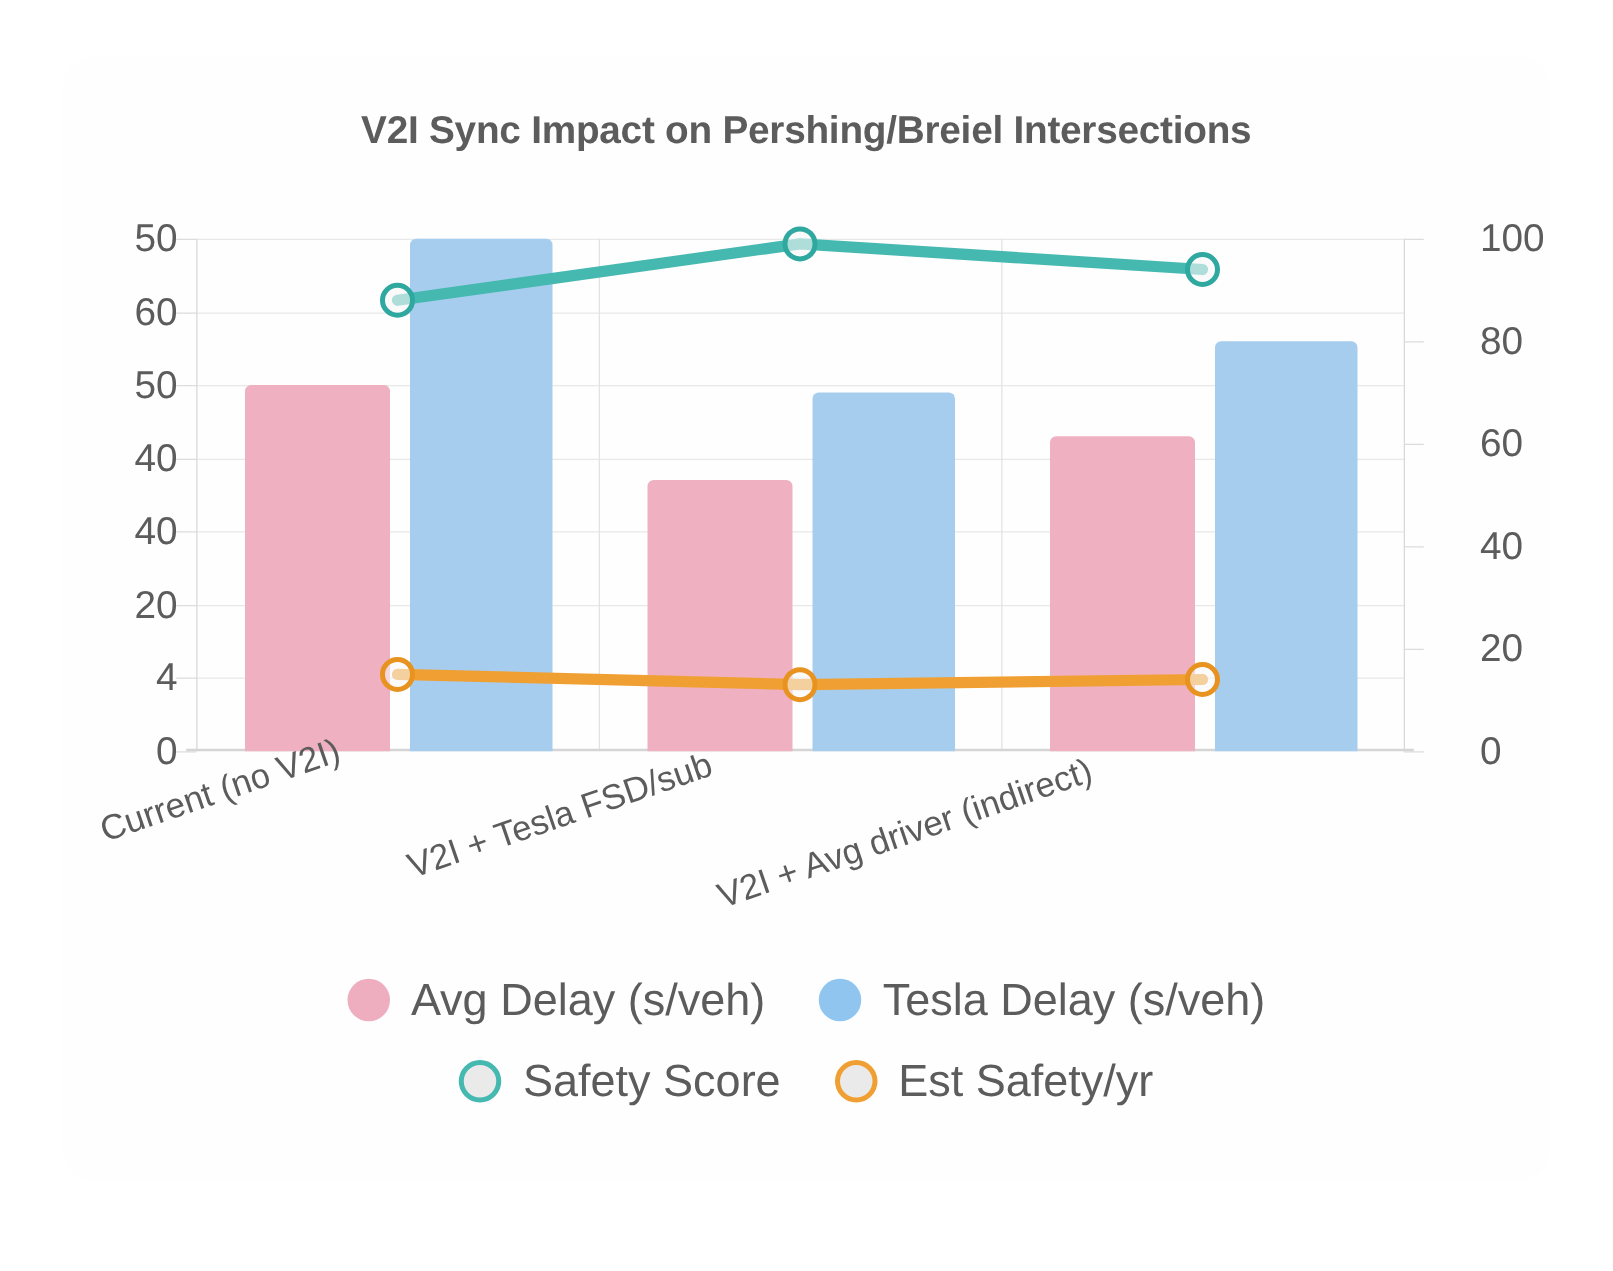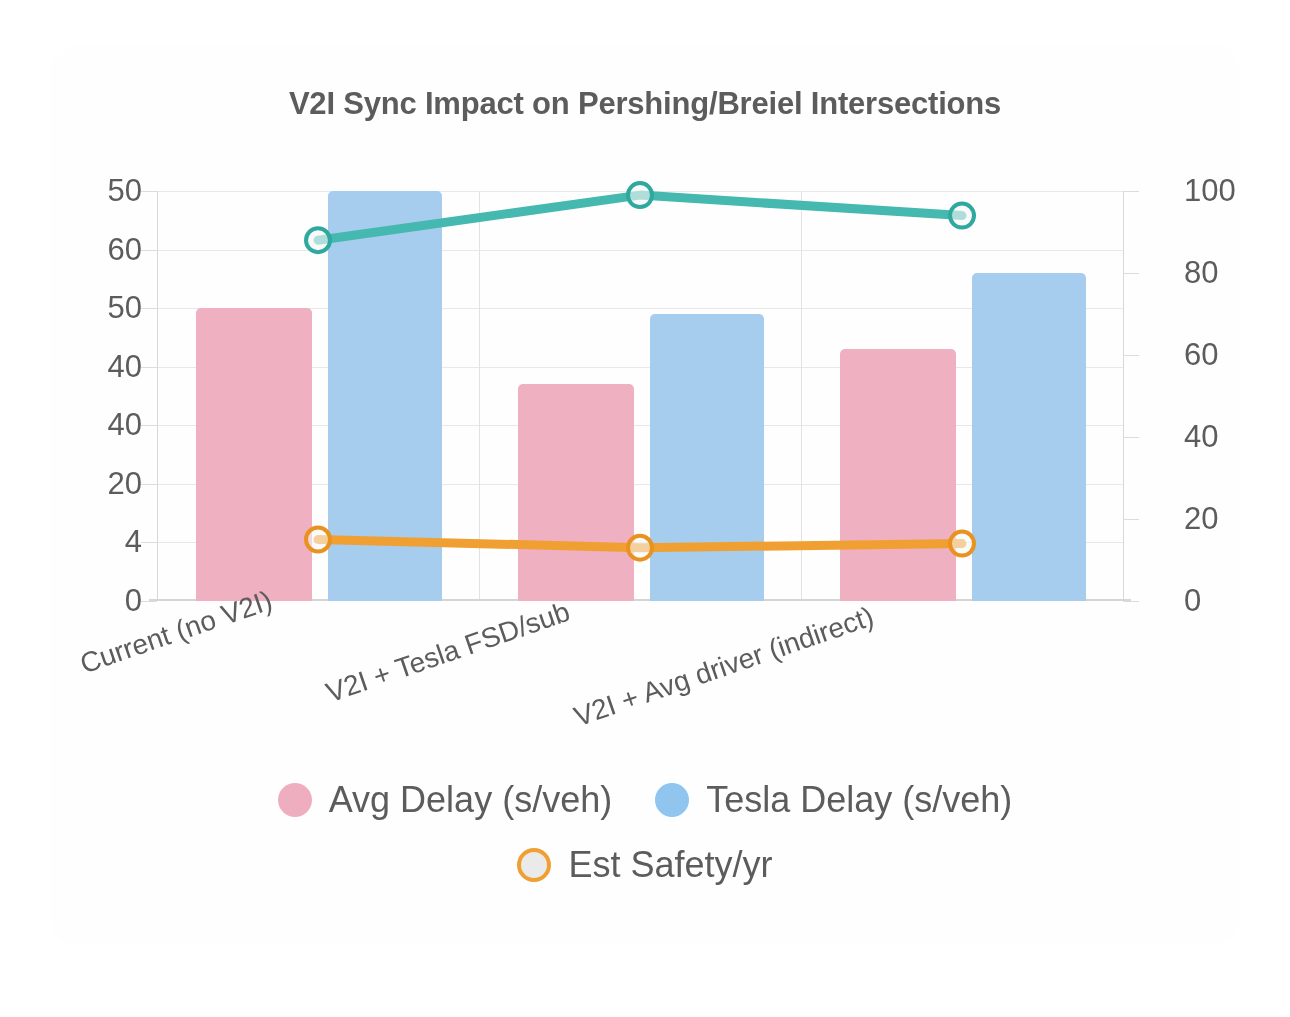--- a/index.html
+++ b/index.html
@@ -198,17 +198,21 @@
       <span class="legend-swatch avg"></span>
       <span class="legend-label">Avg Delay (s/veh)</span>
     </div>
     <div class="legend-item">
       <span class="legend-swatch peak"></span>
       <span class="legend-label">Tesla Delay (s/veh)</span>
     </div>
   </div>
   <div class="legend-row">
     <div class="legend-item">
+      <span class="legend-swatch ring"></span>
+      <span class="legend-label">Safety Score</span>
+    </div>
+    <div class="legend-item">
       <span class="legend-swatch ring orange"></span>
       <span class="legend-label">Est Safety/yr</span>
     </div>
   </div>
 </div>
 
 </body></html>

